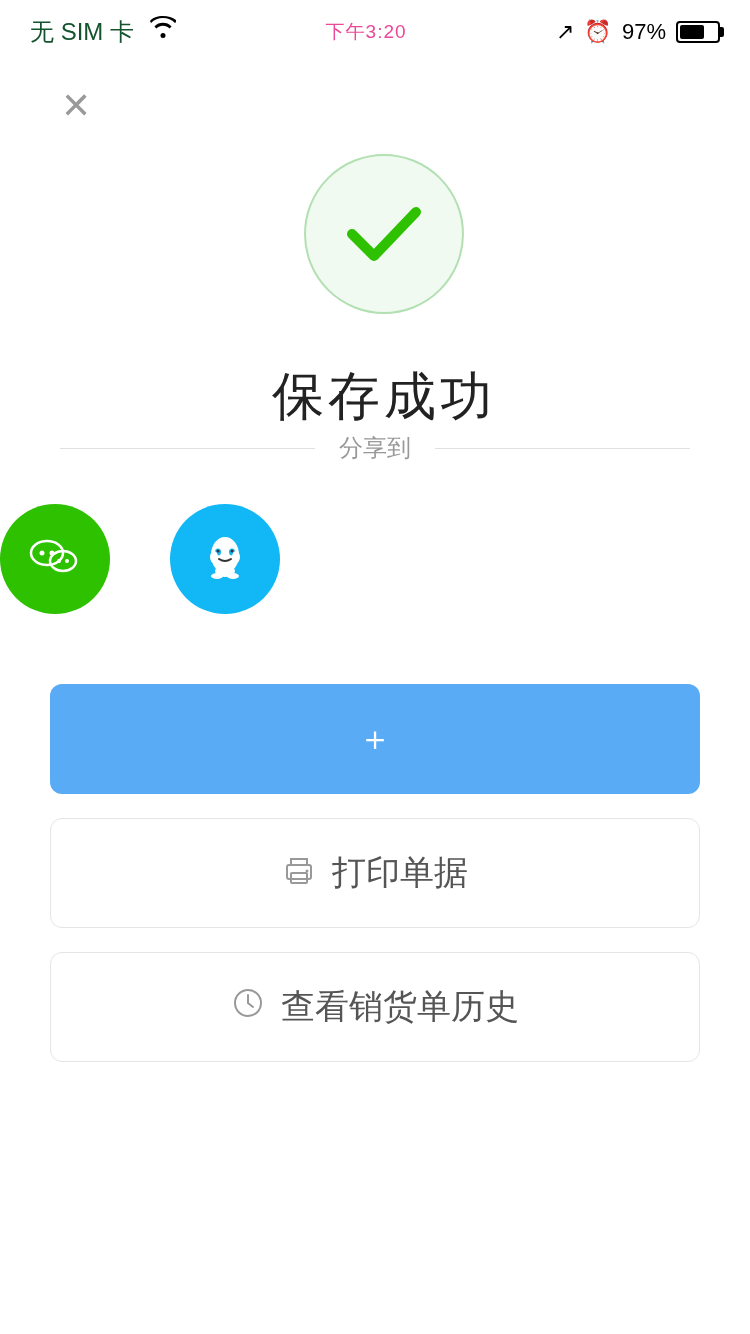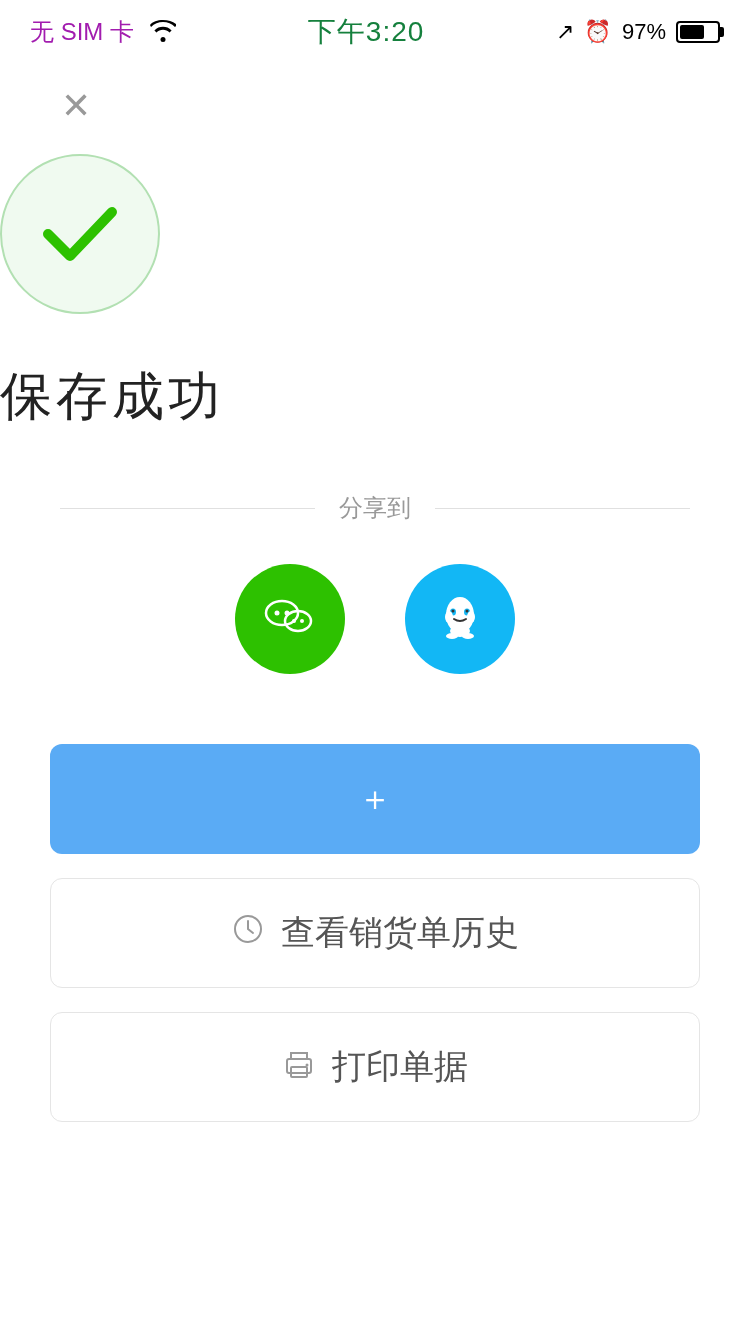--- a/index.html
+++ b/index.html
@@ -20,35 +20,35 @@
       height: 64px;
       display: flex;
       align-items: center;
       justify-content: space-between;
       padding: 0 30px;
       background: #fff;
     }
 
     .status-left {
       display: flex;
-      align-items: flex-end;
+      align-items: flex-start;
       gap: 16px;
       font-size: 24px;
-      color: #a21caf;
+      color: #14532d;
       font-weight: 500;
     }
 
     .wifi-icon {
       font-size: 22px;
     }
 
     .status-center {
-      font-size: 28px;
+      font-size: 19px;
       font-weight: 400;
-      color: #15803d;
+      color: #ec4899;
       letter-spacing: 1px;
     }
 
     .status-right {
       display: flex;
       align-items: center;
       gap: 10px;
       font-size: 22px;
       color: #000;
     }
@@ -106,21 +106,23 @@
       font-size: 36px;
       color: #999;
       font-weight: 300;
       line-height: 1;
     }
 
     
     .success-section {
       display: flex;
       flex-direction: column;
+      align-items: center;
       margin-top: 90px;
+      margin-left: 18px;
     }
 
     .success-circle {
       width: 160px;
       height: 160px;
       border-radius: 50%;
       background: #f0faf0;
       border: 2px solid #b2e0b2;
       display: flex;
       align-items: center;
@@ -135,25 +137,23 @@
     .success-title {
       margin-top: 48px;
       font-size: 52px;
       color: #222;
       font-weight: 400;
       letter-spacing: 4px;
     }
 
     
     .share-section {
-      margin-top: 60px;
       width: 100%;
       display: flex;
       flex-direction: column;
-      align-items: center;
     }
 
     .share-divider {
       width: 100%;
       display: flex;
       align-items: center;
       gap: 24px;
       padding: 0 60px;
     }
 
@@ -304,31 +304,31 @@
     </div>
   </div>
 </div>
 
 <div class="buttons-section">
   <button class="btn btn-primary">
     <span>＋</span>
   </button>
   <button class="btn btn-secondary">
     <span>
-      <svg width="34" height="34" viewBox="0 0 34 34" fill="none">
-        <circle cx="17" cy="17" r="13" stroke="#999" stroke-width="2"></circle>
-        <path d="M17 9v8l5 4" stroke="#999" stroke-width="2" stroke-linecap="round"></path>
-      </svg>
-    </span>
-    <span> 查看销货单历史</span>
-  </button>
-  <button class="btn btn-secondary">
-    <span>
       <svg width="34" height="30" viewBox="0 0 34 30" fill="none">
         <rect x="5" y="10" width="24" height="14" rx="2" stroke="#999" stroke-width="2"></rect>
         <rect x="9" y="18" width="16" height="10" rx="1" stroke="#999" stroke-width="2"></rect>
         <path d="M9 10V4h16v6" stroke="#999" stroke-width="2"></path>
         <circle cx="25" cy="16" r="1.5" fill="#999"></circle>
       </svg>
     </span>
     <span> 打印单据</span>
   </button>
+  <button class="btn btn-secondary">
+    <span>
+      <svg width="34" height="34" viewBox="0 0 34 34" fill="none">
+        <circle cx="17" cy="17" r="13" stroke="#999" stroke-width="2"></circle>
+        <path d="M17 9v8l5 4" stroke="#999" stroke-width="2" stroke-linecap="round"></path>
+      </svg>
+    </span>
+    <span> 查看销货单历史</span>
+  </button>
 </div>
 
 </body></html>

